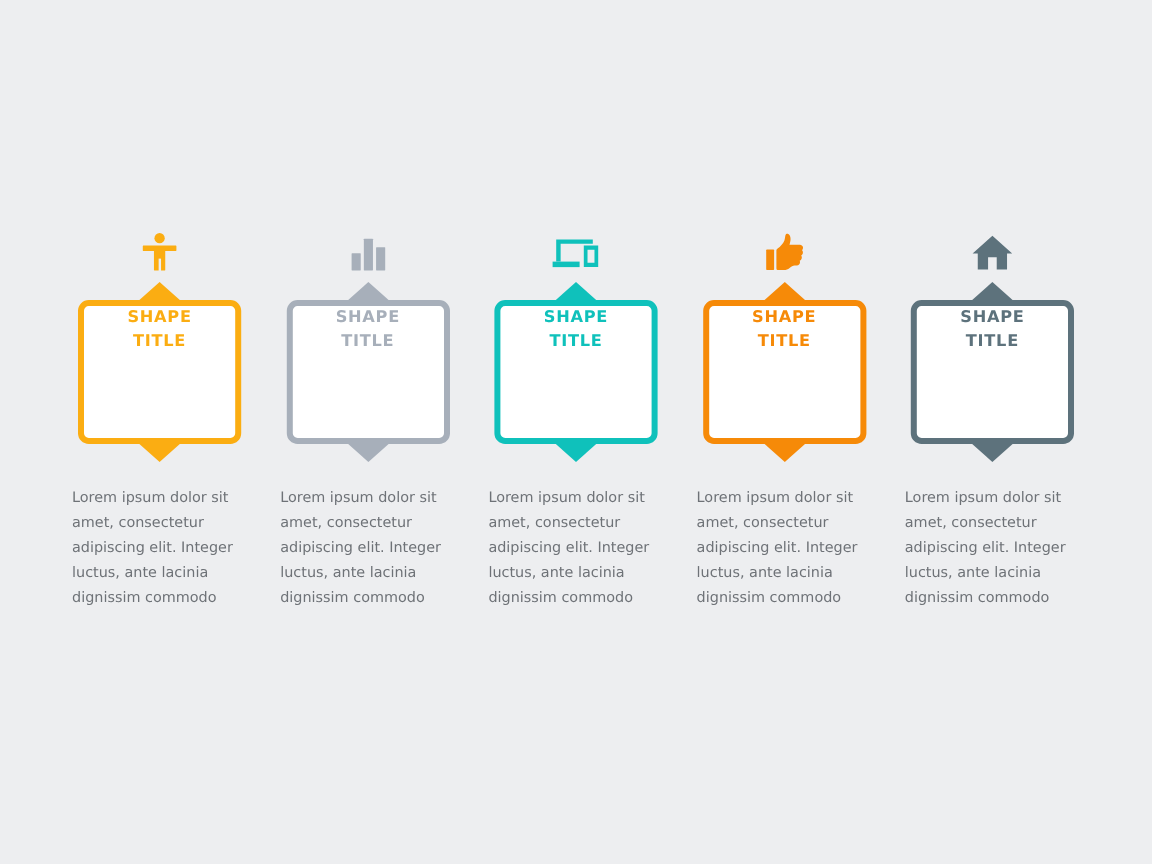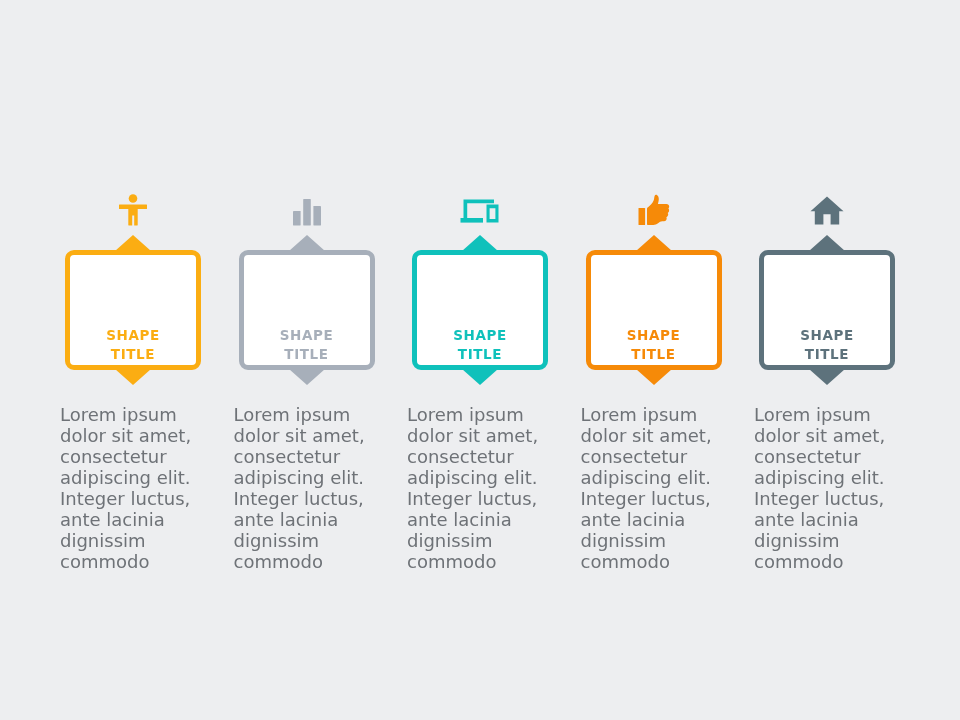--- a/index.html
+++ b/index.html
@@ -65,21 +65,21 @@
     top: 16px;
     width: 136px;
     height: 120px;
     box-sizing: border-box;
     border: 5px solid #cccccc;
     border-radius: 9px;
     background: #ffffff;
     display: flex;
     flex-direction: column;
     align-items: center;
-    justify-content: flex-end;
+    justify-content: flex-start;
     z-index: 2;
   }
 
   .card-title {
     font-size: 13.5px;
     font-weight: bold;
     line-height: 1.45;
     letter-spacing: 0.6px;
     text-align: center;
     color: #cccccc;
@@ -102,21 +102,21 @@
   }
   .tab-down {
     bottom: 1px;
     border-top: 16px solid #cccccc;
   }
 
   
   .desc {
     width: 146px;
     margin-top: 12px;
-    font-size: 18px;
+    font-size: 12px;
     line-height: 21px;
     color: #6e7277;
     text-align: left;
   }
 </style>
 </head>
 <body style="background: rgb(237, 238, 240);">
 
 <div id="infographic">
   <div class="columns">

